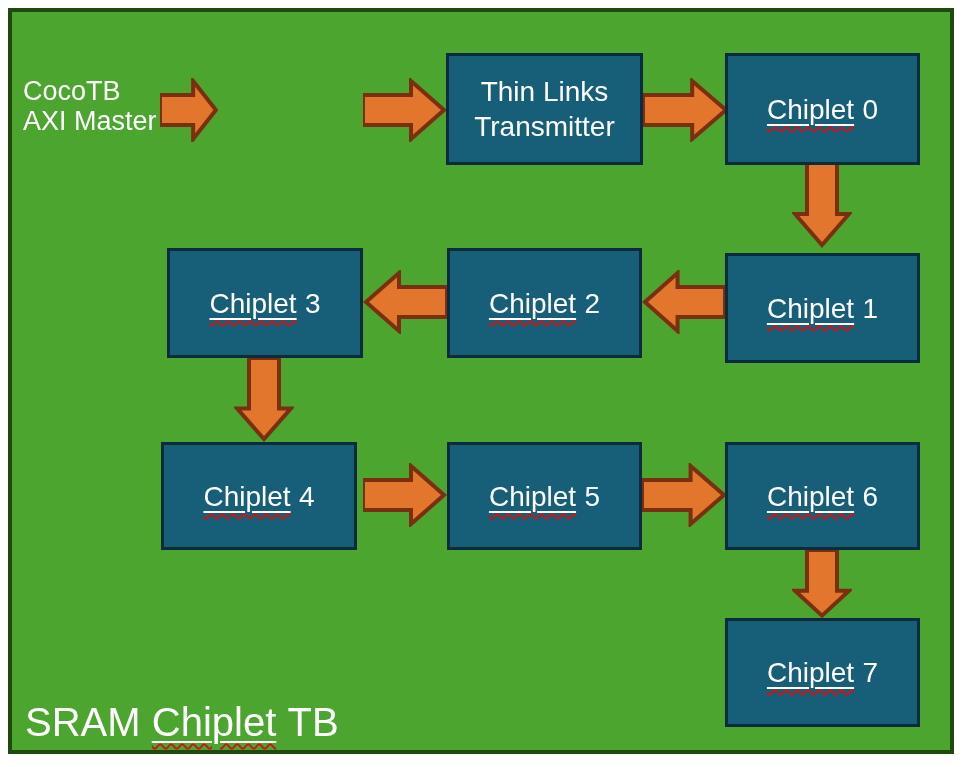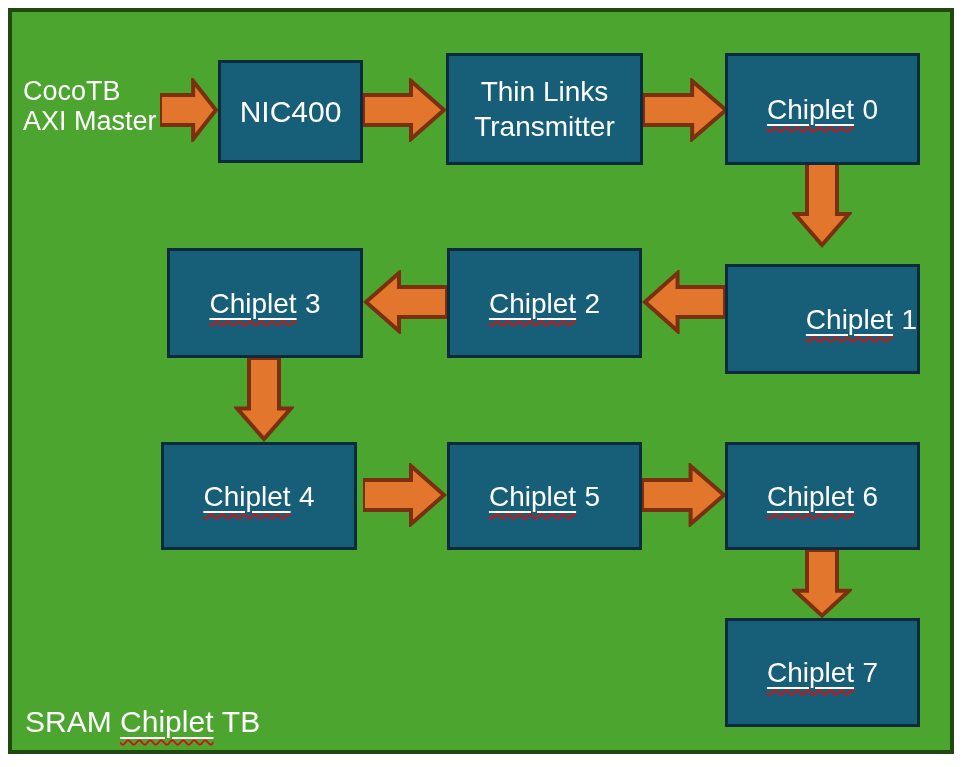--- a/index.html
+++ b/index.html
@@ -16,21 +16,21 @@
   .node {
     position: absolute; background: #175E78; border: 3px solid #0C2B3C;
     display: flex; align-items: center; justify-content: center;
     color: #ffffff; font-size: 28px; text-align: center; line-height: 1.25;
   }
 
   
   .n-nic400     { left: 218px; top: 60px;  width: 145px; height: 103px; font-size: 30px; }
   .n-thinlinks  { left: 446px; top: 53px;  width: 197px; height: 112px; }
   .n-chiplet0   { left: 725px; top: 53px;  width: 195px; height: 112px; }
-  .n-chiplet1   { left: 725px; top: 264px; width: 195px; height: 110px; justify-content: flex-end; }
+  .n-chiplet1   { left: 725px; top: 253px; width: 195px; height: 110px; }
   .n-chiplet2   { left: 447px; top: 248px; width: 195px; height: 110px; }
   .n-chiplet3   { left: 167px; top: 248px; width: 196px; height: 110px; }
   .n-chiplet4   { left: 161px; top: 442px; width: 196px; height: 108px; }
   .n-chiplet5   { left: 447px; top: 442px; width: 195px; height: 108px; }
   .n-chiplet6   { left: 725px; top: 442px; width: 195px; height: 108px; }
   .n-chiplet7   { left: 725px; top: 618px; width: 195px; height: 109px; }
 
   .arrow { position: absolute; }
   .arrow svg { display: block; width: 100%; height: 100%; }
 
@@ -45,21 +45,21 @@
   .a9  { left: 642px; top: 463px; width: 85px; height: 64px; }
   .a10 { left: 792px; top: 550px; width: 60px; height: 68px; }
 
   .source-label {
     position: absolute; left: 23px; top: 76px;
     color: #ffffff; font-size: 27px; line-height: 30px; text-align: left;
   }
 
   .slide-title {
     position: absolute; left: 25px; top: 704px;
-    color: #ffffff; font-size: 30px; line-height: 36px;
+    color: #ffffff; font-size: 40px; line-height: 36px;
   }
 
   
   .sq-red {
     text-decoration-line: underline;
     text-decoration-style: wavy;
     text-decoration-color: #D01212;
     text-decoration-thickness: 2px;
     text-underline-offset: 7px;
   }
@@ -130,23 +130,20 @@
     <svg viewBox="0 0 84 64" preserveAspectRatio="none">
         <polygon points="0,17 48,17 48,3 81,32 48,61 48,47 0,47" fill="#E2762C" stroke="#7A3010" stroke-width="4" vector-effect="non-scaling-stroke"></polygon>
       </svg>
   </div>
   <div class="arrow a10">
     <svg viewBox="0 0 60 85" preserveAspectRatio="none">
         <polygon points="15,0 45,0 45,51 57,51 30,82 3,51 15,51" fill="#E2762C" stroke="#7A3010" stroke-width="4" vector-effect="non-scaling-stroke"></polygon>
       </svg>
   </div>
 
-  <div class="node n-nic400">
-    <span>NIC400</span>
-  </div>
 
   <div class="node n-thinlinks">
     <span>
       <span style="display:block">Thin Links</span>
       <span style="display:block">Transmitter</span>
     </span>
   </div>
 
   <div class="node n-chiplet0">
     <span>

